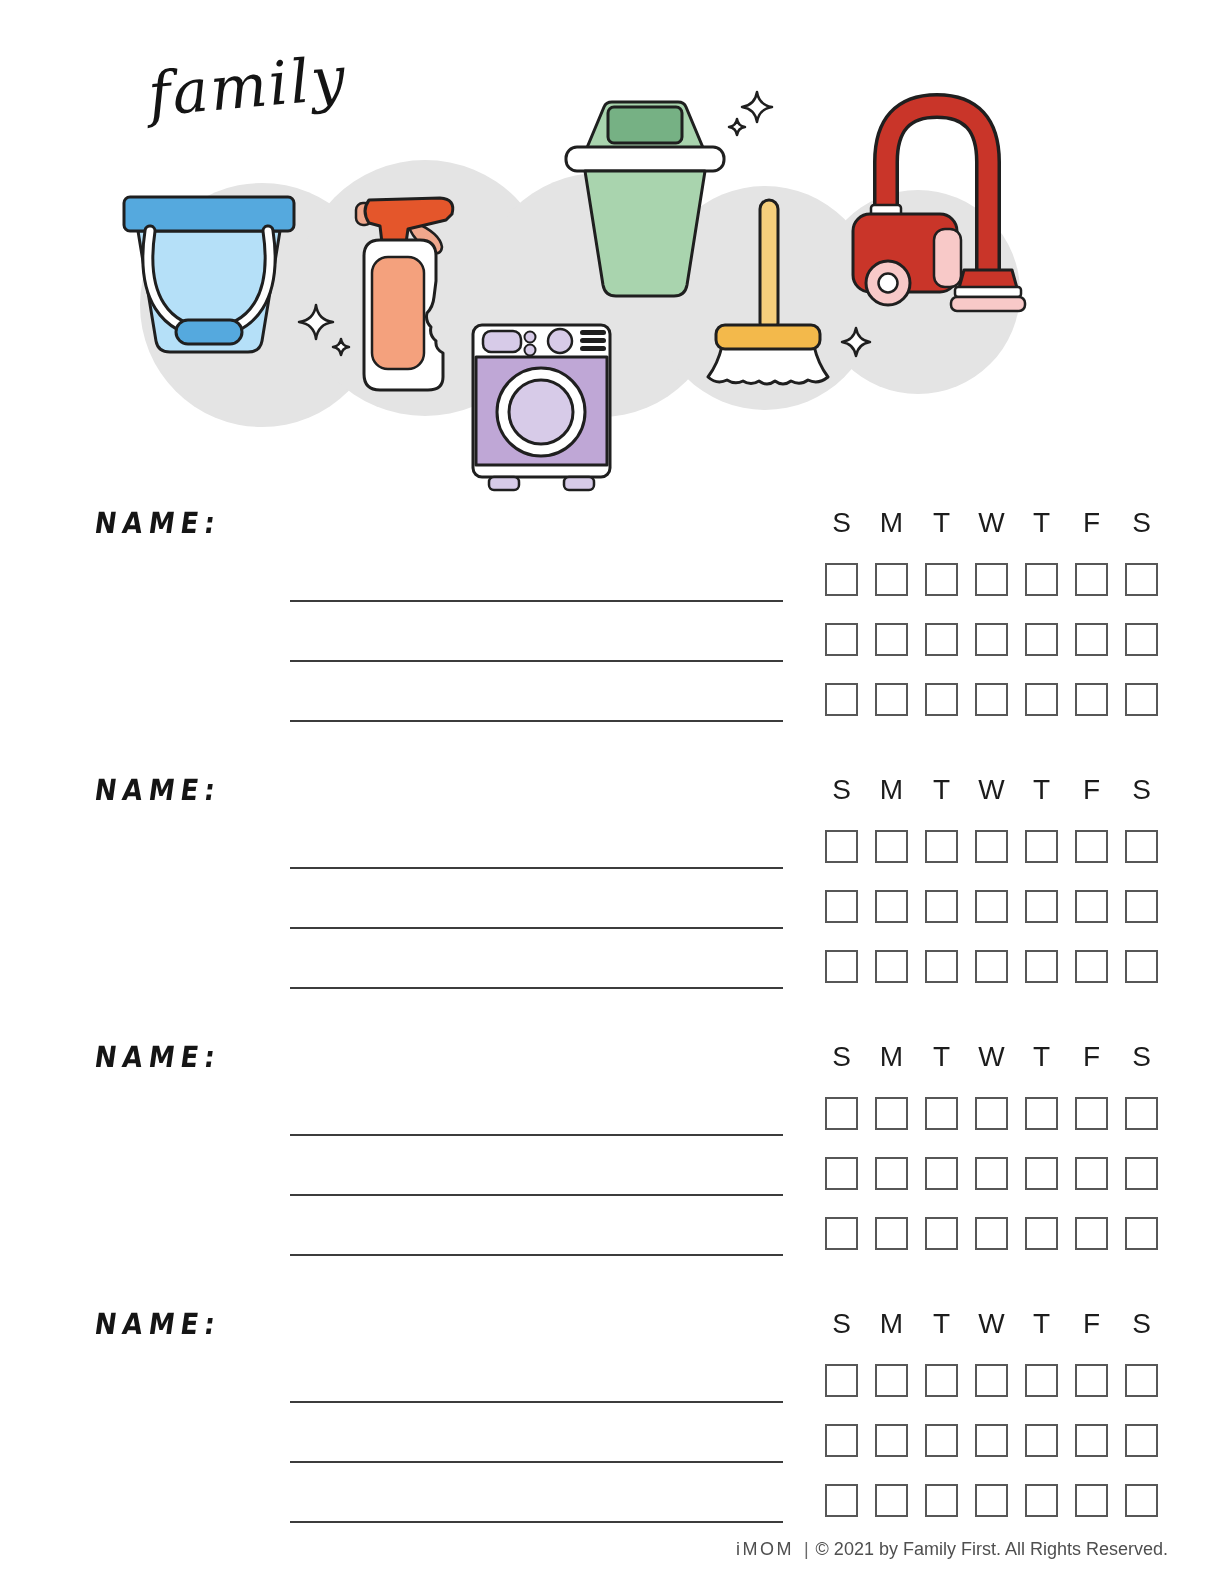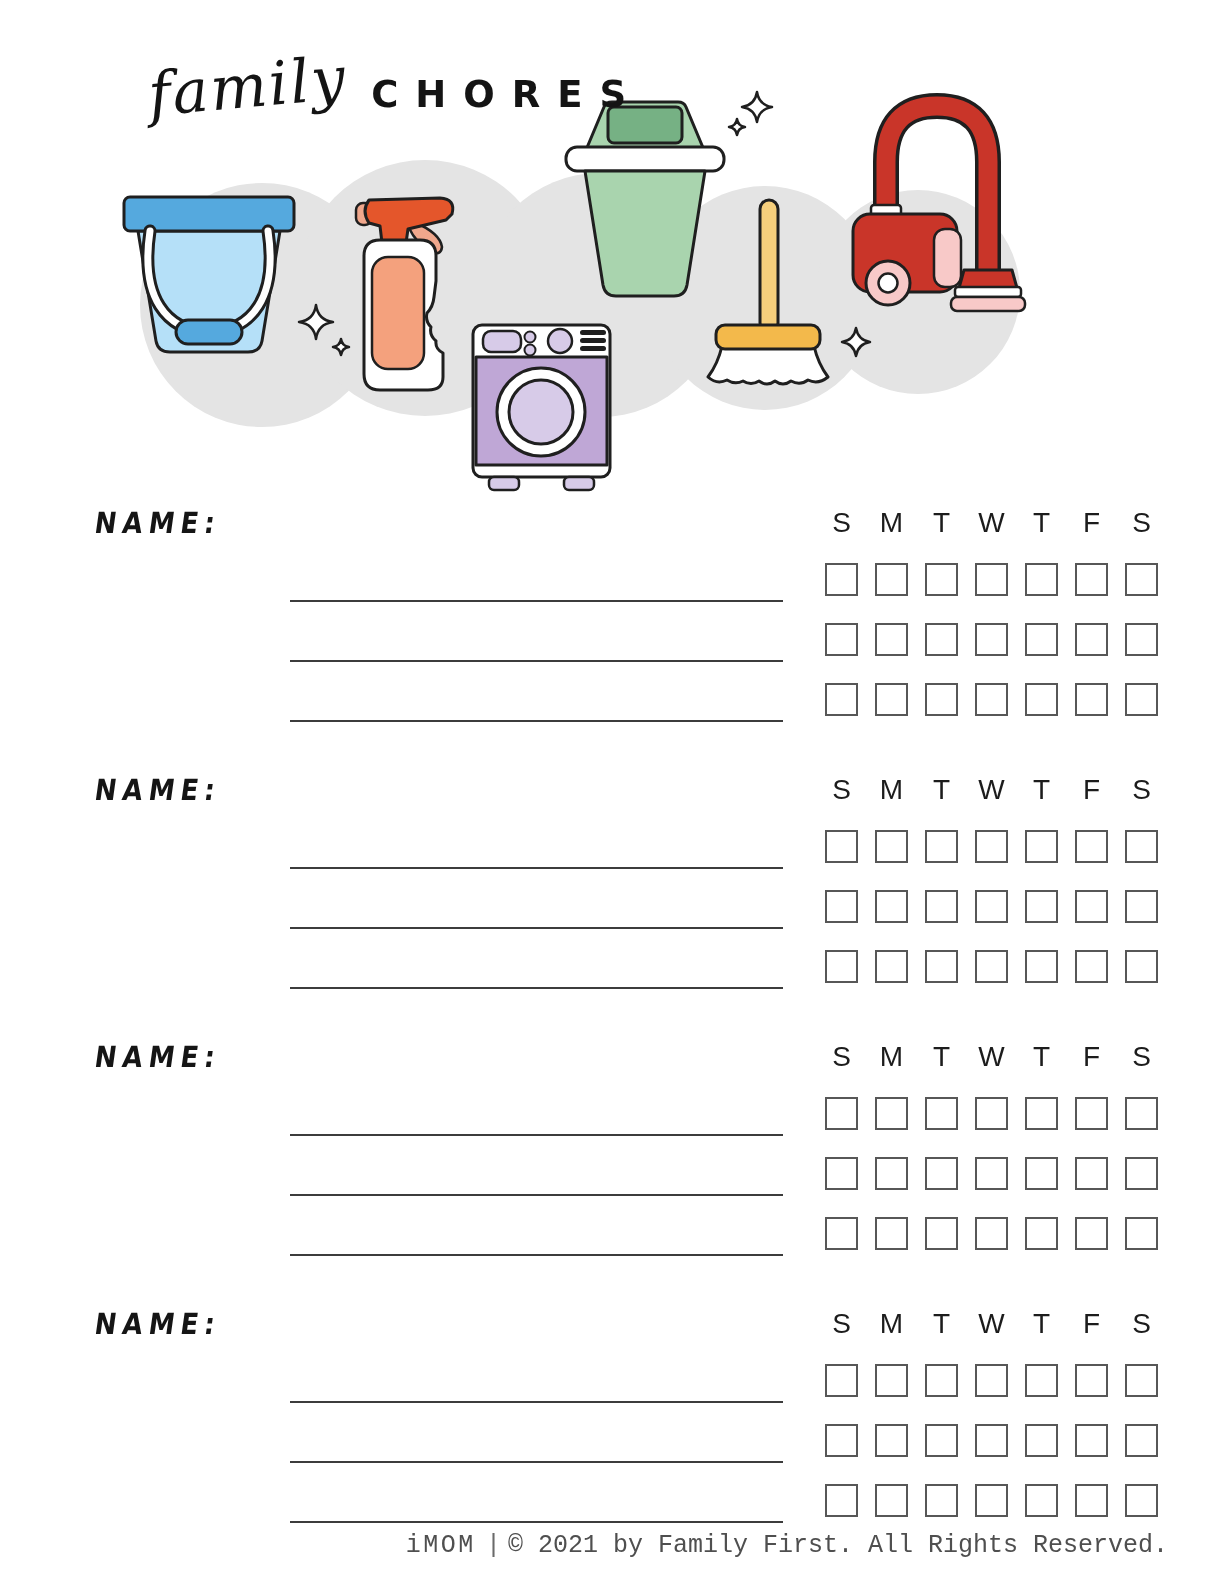--- a/index.html
+++ b/index.html
@@ -30,22 +30,22 @@
               color:#151515;display:inline-block;transform:skewX(-8deg) scaleY(1.12);}
   .day{font-size:28px;color:#1c1c1c;font-family:"Liberation Sans",sans-serif;}
   .chore-row{height:60px;align-items:flex-end;}
   .chore-line{width:493px;margin-left:195px;height:100%;border-bottom:2px solid #3c3c3c;
               box-sizing:border-box;font-size:22px;color:#222;}
   .chore-row .right{align-items:end;}
   .checkbox{width:33px;height:33px;box-sizing:border-box;border:2px solid #575757;background:#fff;
             margin-bottom:6px;}
 
   
-  .footer{position:absolute;right:56px;bottom:24px;font-family:Liberation Mono, monospace;
-          font-size:25px;color:#4f4f4f;white-space:nowrap;margin-left:9px;}
+  .footer{position:absolute;right:56px;bottom:24px;font-family:Liberation Sans, sans-serif;
+          font-size:18px;color:#4f4f4f;white-space:nowrap;margin-left:9px;}
   .footer .brand{letter-spacing:2.5px;}
   .footer .sep{margin:0 7px 0 10px;color:#6a6a6a;}
 </style>
 </head>
 <body>
 
 <div class="page">
 
   <div class="hero">
     <svg width="1224" height="500" viewBox="0 0 1224 500" stroke-linejoin="round" stroke-linecap="round">
@@ -129,21 +129,20 @@
         <circle cx="888" cy="283" r="9.5" fill="#FFFFFF" stroke-width="2.5"></circle>
         <path d="M 964 270 L 1012 270 L 1017 288 L 959 288 Z" fill="#C93529"></path>
         <rect x="955" y="287" width="66" height="10" rx="3" fill="#FFFFFF" stroke-width="2.5"></rect>
         <rect x="951" y="297" width="74" height="14" rx="6" fill="#F8C9C8" stroke-width="2.5"></rect>
       </g>
     </svg>
   </div>
 
   <div class="title">
     <span class="title-script">family</span>
-    <span class="title-caps">CHORES</span>
   </div>
 
   <div id="sections">
     <div class="member">
       <div class="row head-row">
         <div class="left">
           <span class="name-label">NAME:</span>
         </div>
         <div class="right days">
             <span class="day">S</span>

